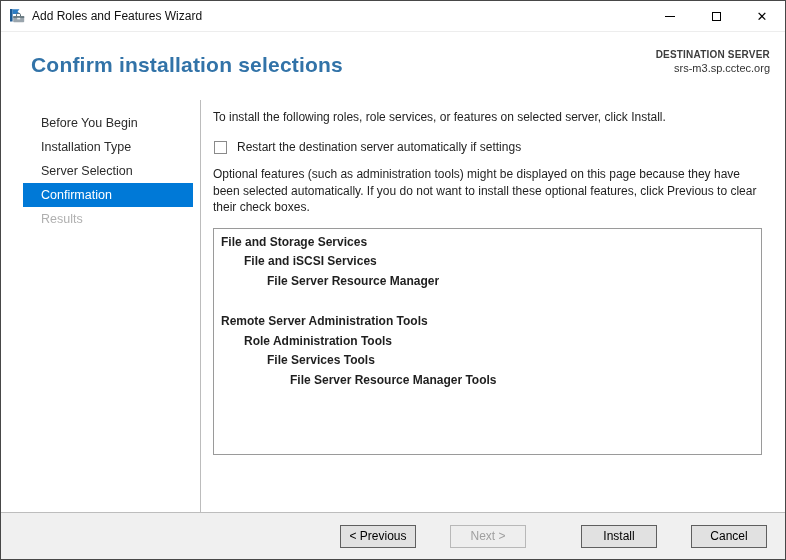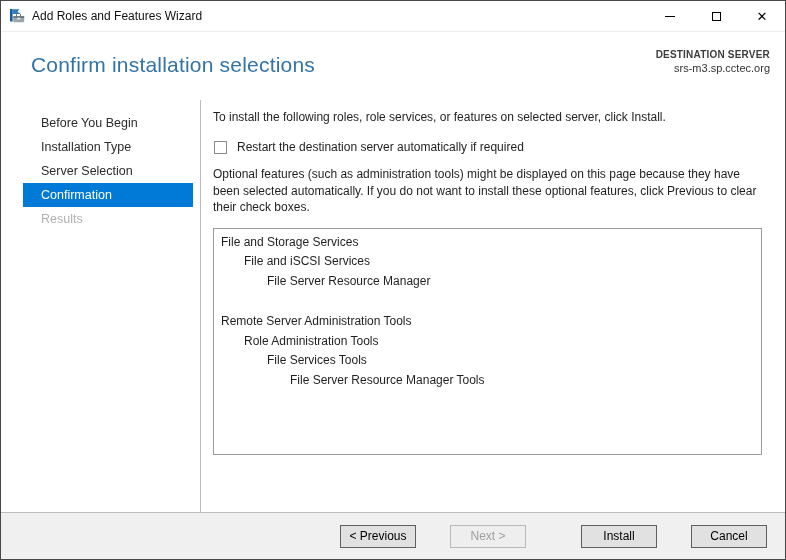--- a/index.html
+++ b/index.html
@@ -21,21 +21,21 @@
   .titlebar .title-text { font-size:12px; color:#111; }
   .win-controls { margin-left:auto; display:flex; height:100%; }
   .win-btn { width:46px; height:100%; display:flex; align-items:center; justify-content:center; }
   .glyph-min { width:10px; height:0; border-bottom:1px solid #000; display:block; }
   .glyph-max { width:9px; height:9px; border:1px solid #000; display:block; }
   .glyph-close { font-size:13px; color:#000; line-height:1; }
 
   
   .header { height:68px; background:#fff; display:flex; flex-shrink:0; }
   .page-title {
-    font-size:21px; font-weight:400; color:#3273a8;
+    font-size:21px; font-weight:700; color:#3273a8;
     margin:21px 0 0 30px; letter-spacing:.2px;
   }
   .dest-block { margin-left:auto; text-align:right; padding:17px 15px 0 0; }
   .dest-label { font-size:10px; font-weight:bold; color:#3d3d3d; letter-spacing:.2px; }
   .dest-server { font-size:11px; color:#333; margin-top:2px; }
 
   
   .wizard-body { flex:1; display:flex; min-height:0; }
   .sidebar { width:200px; border-right:1px solid #bcbcbc; padding-top:11px; flex-shrink:0; }
   .nav-item {
@@ -53,21 +53,21 @@
     display:inline-block; margin:0 10px 0 1px; flex-shrink:0;
   }
   .restart-label { font-size:12px; color:#1f1f1f; }
   .optional-note { font-size:12px; color:#1f1f1f; line-height:16.5px; margin-top:12px; }
 
   .selection-box {
     margin-top:12px; width:549px; height:227px;
     border:1px solid #9a9a9a; background:#fff;
     padding-top:4px; overflow:hidden;
   }
-  .tree-item { font-size:12px; color:#1f1f1f; line-height:19.5px; white-space:nowrap; }
+  .tree-item { font-size:12px; color:#1f1f1f; line-height:19.5px; white-space:nowrap;font-weight:bold; }
   .tree-item.i0 { padding-left:7px; }
   .tree-item.i1 { padding-left:30px; }
   .tree-item.i2 { padding-left:53px; }
   .tree-item.i3 { padding-left:76px; }
   .tree-spacer { height:21px; }
 
   .links { margin-top:9px; }
   .link { font-size:12px; color:#2b6cb5; line-height:18px; cursor:pointer; width:max-content; }
 
   
@@ -129,21 +129,21 @@
       <div class="nav-item">Server Selection</div>
       <div class="nav-item selected">Confirmation</div>
       <div class="nav-item disabled">Results</div>
     </div>
 
     <div class="content">
       <div class="intro-text">To install the following roles, role services, or features on selected server, click Install.</div>
 
       <div class="restart-row">
         <span class="checkbox"></span>
-        <span class="restart-label">Restart the destination server automatically if required</span>
+        <span class="restart-label">Restart the destination server automatically if settings</span>
       </div>
 
       <div class="optional-note">Optional features (such as administration tools) might be displayed on this page because they have been selected automatically. If you do not want to install these optional features, click Previous to clear their check boxes.</div>
 
       <div class="selection-box">
         <div class="tree-item i0">File and Storage Services</div>
         <div class="tree-item i1">File and iSCSI Services</div>
         <div class="tree-item i2">File Server Resource Manager</div>
         <div class="tree-spacer"></div>
         <div class="tree-item i0">Remote Server Administration Tools</div>

